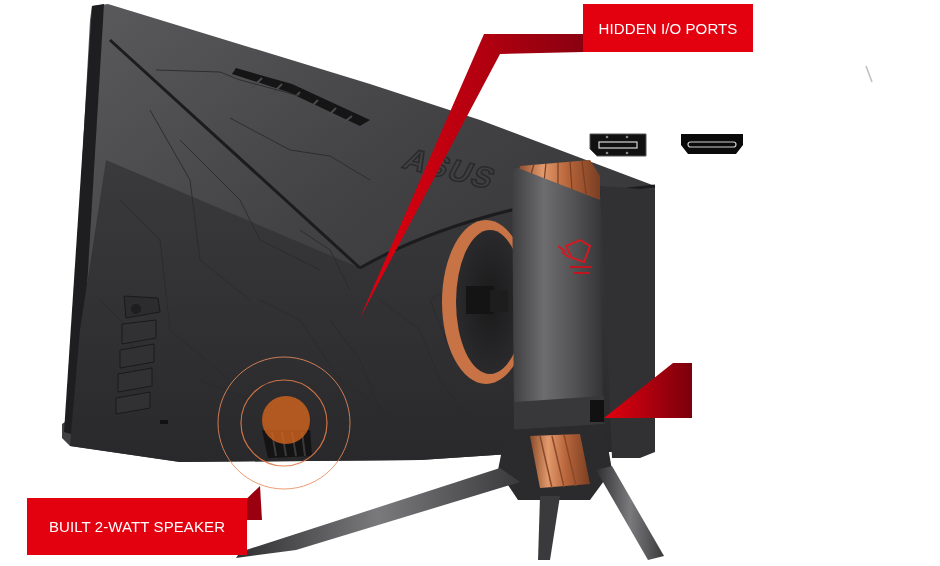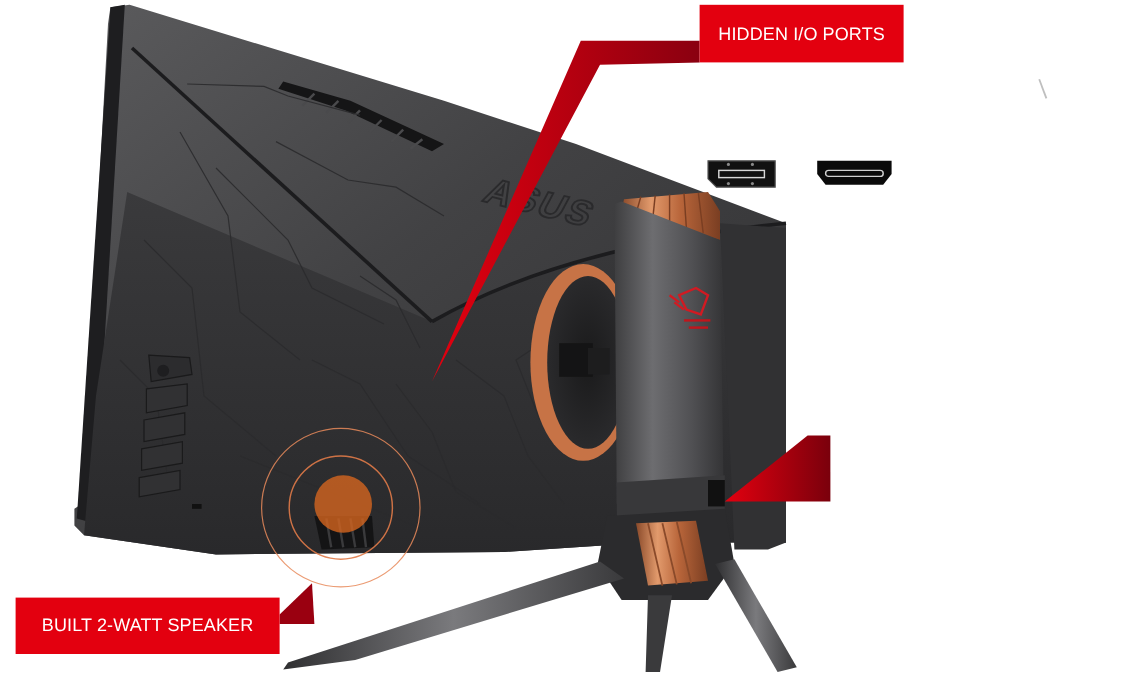--- a/index.html
+++ b/index.html
@@ -42,22 +42,22 @@
     .callout-io {
       left: 583px; top: 4px;
       width: 170px; height: 48px;
     }
     .callout-cable {
       left: 673px; top: 316px;
       width: 259px; height: 47px;
       padding-left: 4px;
     }
     .callout-speaker {
-      left: 13px; top: 498px;
-      width: 220px; height: 47px;
+      left: 27px; top: 498px;
+      width: 220px; height: 57px;
     }
     .port-icon {
       position: absolute;
     }
     .port-dp { left: 589px; top: 133px; width: 58px; height: 24px; }
     .port-hdmi { left: 680px; top: 133px; width: 64px; height: 22px; }
   </style>
 </head>
 <body>
 

